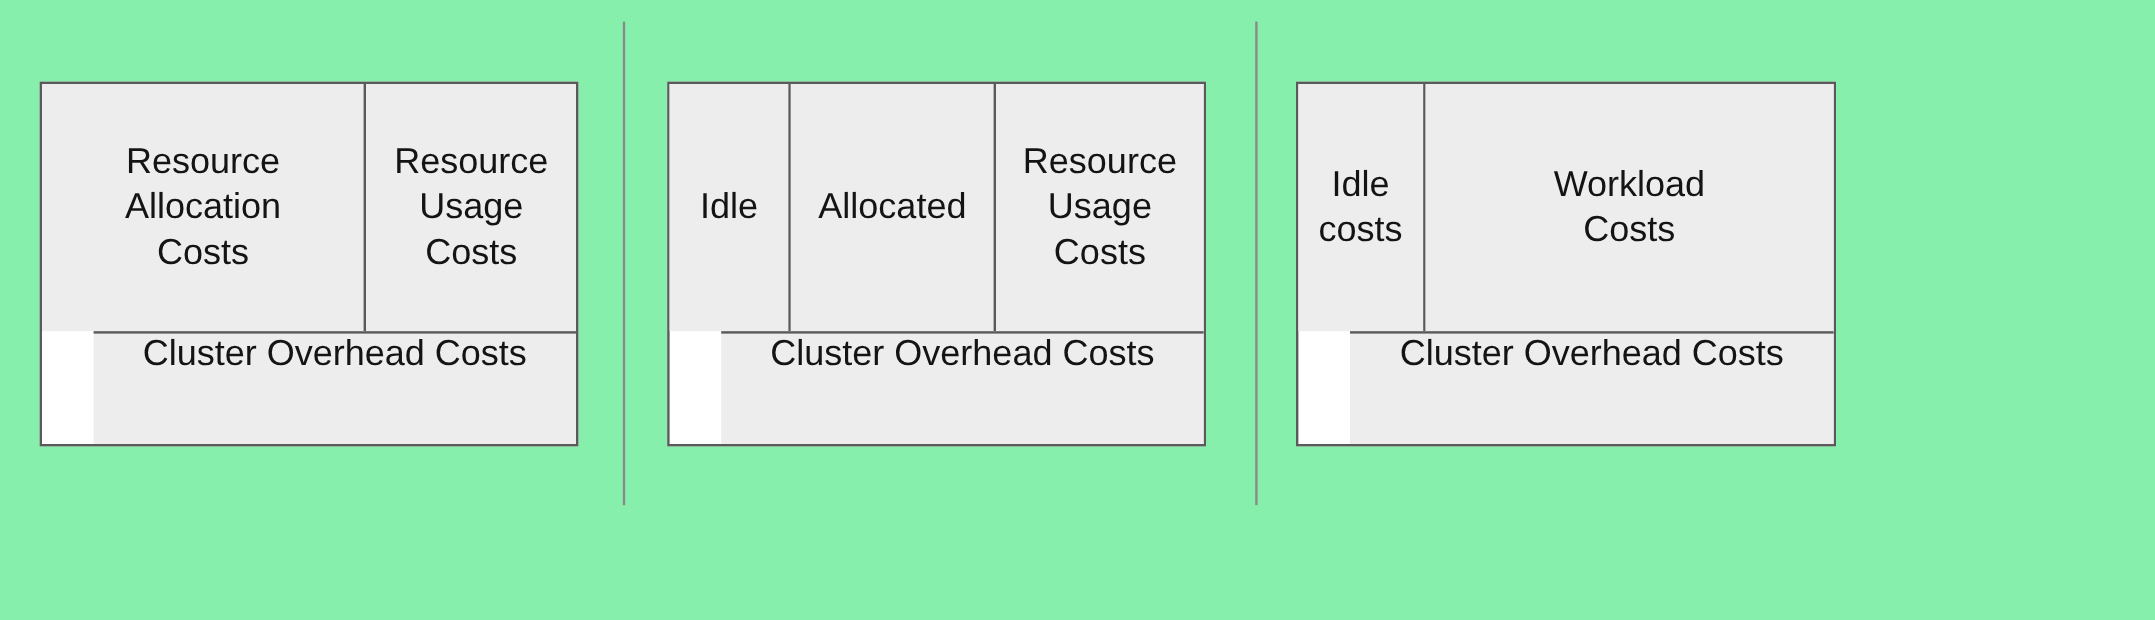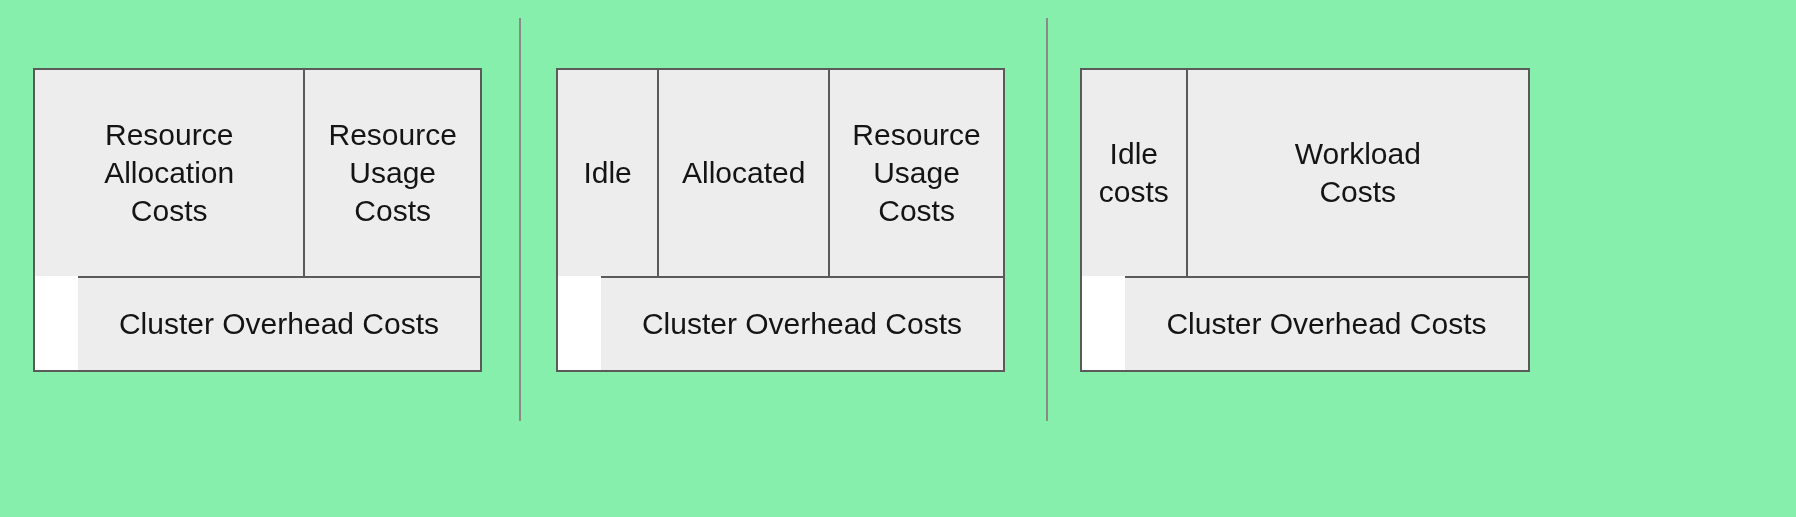--- a/index.html
+++ b/index.html
@@ -49,21 +49,20 @@
     white-space: pre-line;
     padding: 4px 8px;
   }
   .bottom-row {
     height: 94px;
     flex: 0 0 94px;
     background: #ededed;
     border-top: 2px solid #5a5a5a;
     box-sizing: border-box;
     display: flex;
-    align-items: center;
     justify-content: center;
     color: #141414;
     font-size: 30px;
     margin-left: 43px;
   }
   .divider {
     position: absolute;
     top: 18px;
     height: 403px;
     width: 2px;

